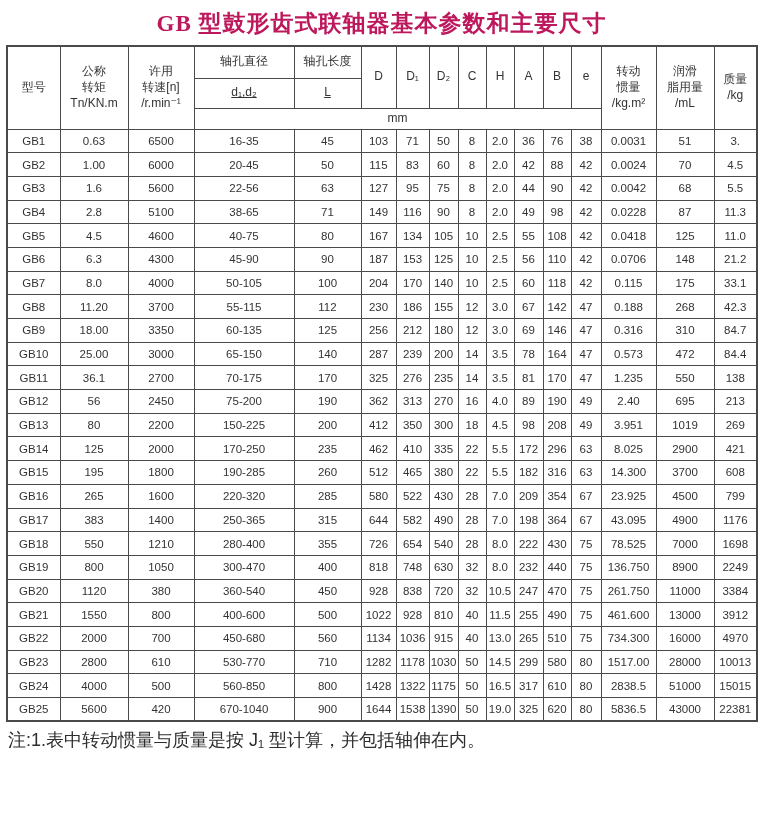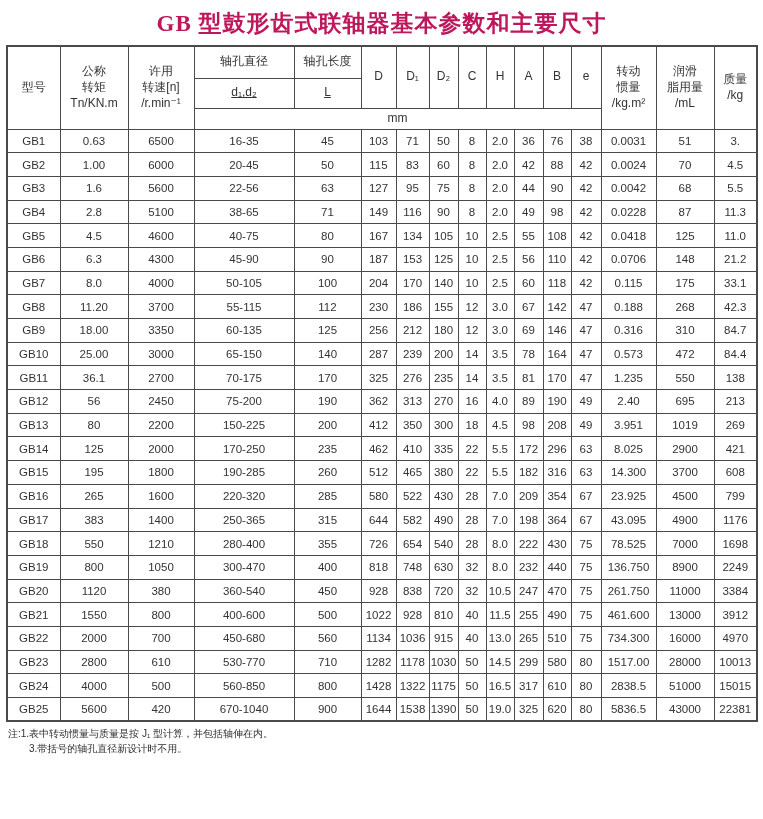--- a/index.html
+++ b/index.html
@@ -40,21 +40,21 @@
     font-size: 12px;
     white-space: pre-line;
     line-height: 1.3;
   }
   table.spec thead tr.hr1 th { height: 32px; }
   table.spec thead tr.hr2 th { height: 30px; text-decoration: underline; }
   table.spec thead tr.hr3 th { height: 21px; text-align: center; }
   table.spec tbody td { height: 23.7px; }
   .notes {
     padding: 5px 0 0 2px;
-    font-size: 10px;
+    font-size: 18px;
     color: #2e2e2e;
     line-height: 1.45;
   }
   .notes .note-line { white-space: nowrap; }
   .notes .indent { padding-left: 21px; }
 </style>
 </head>
 <body>
 
 <div class="page">
@@ -565,16 +565,15 @@
           <td>80</td>
           <td>5836.5</td>
           <td>43000</td>
           <td>22381</td>
         </tr>
       </tbody>
   </table>
 
   <div class="notes">
     <div class="note-line">注:1.表中转动惯量与质量是按 J₁ 型计算，并包括轴伸在内。</div>
-    <div class="note-line indent">3.带括号的轴孔直径新设计时不用。</div>
   </div>
 
 </div>
 
 </body></html>

